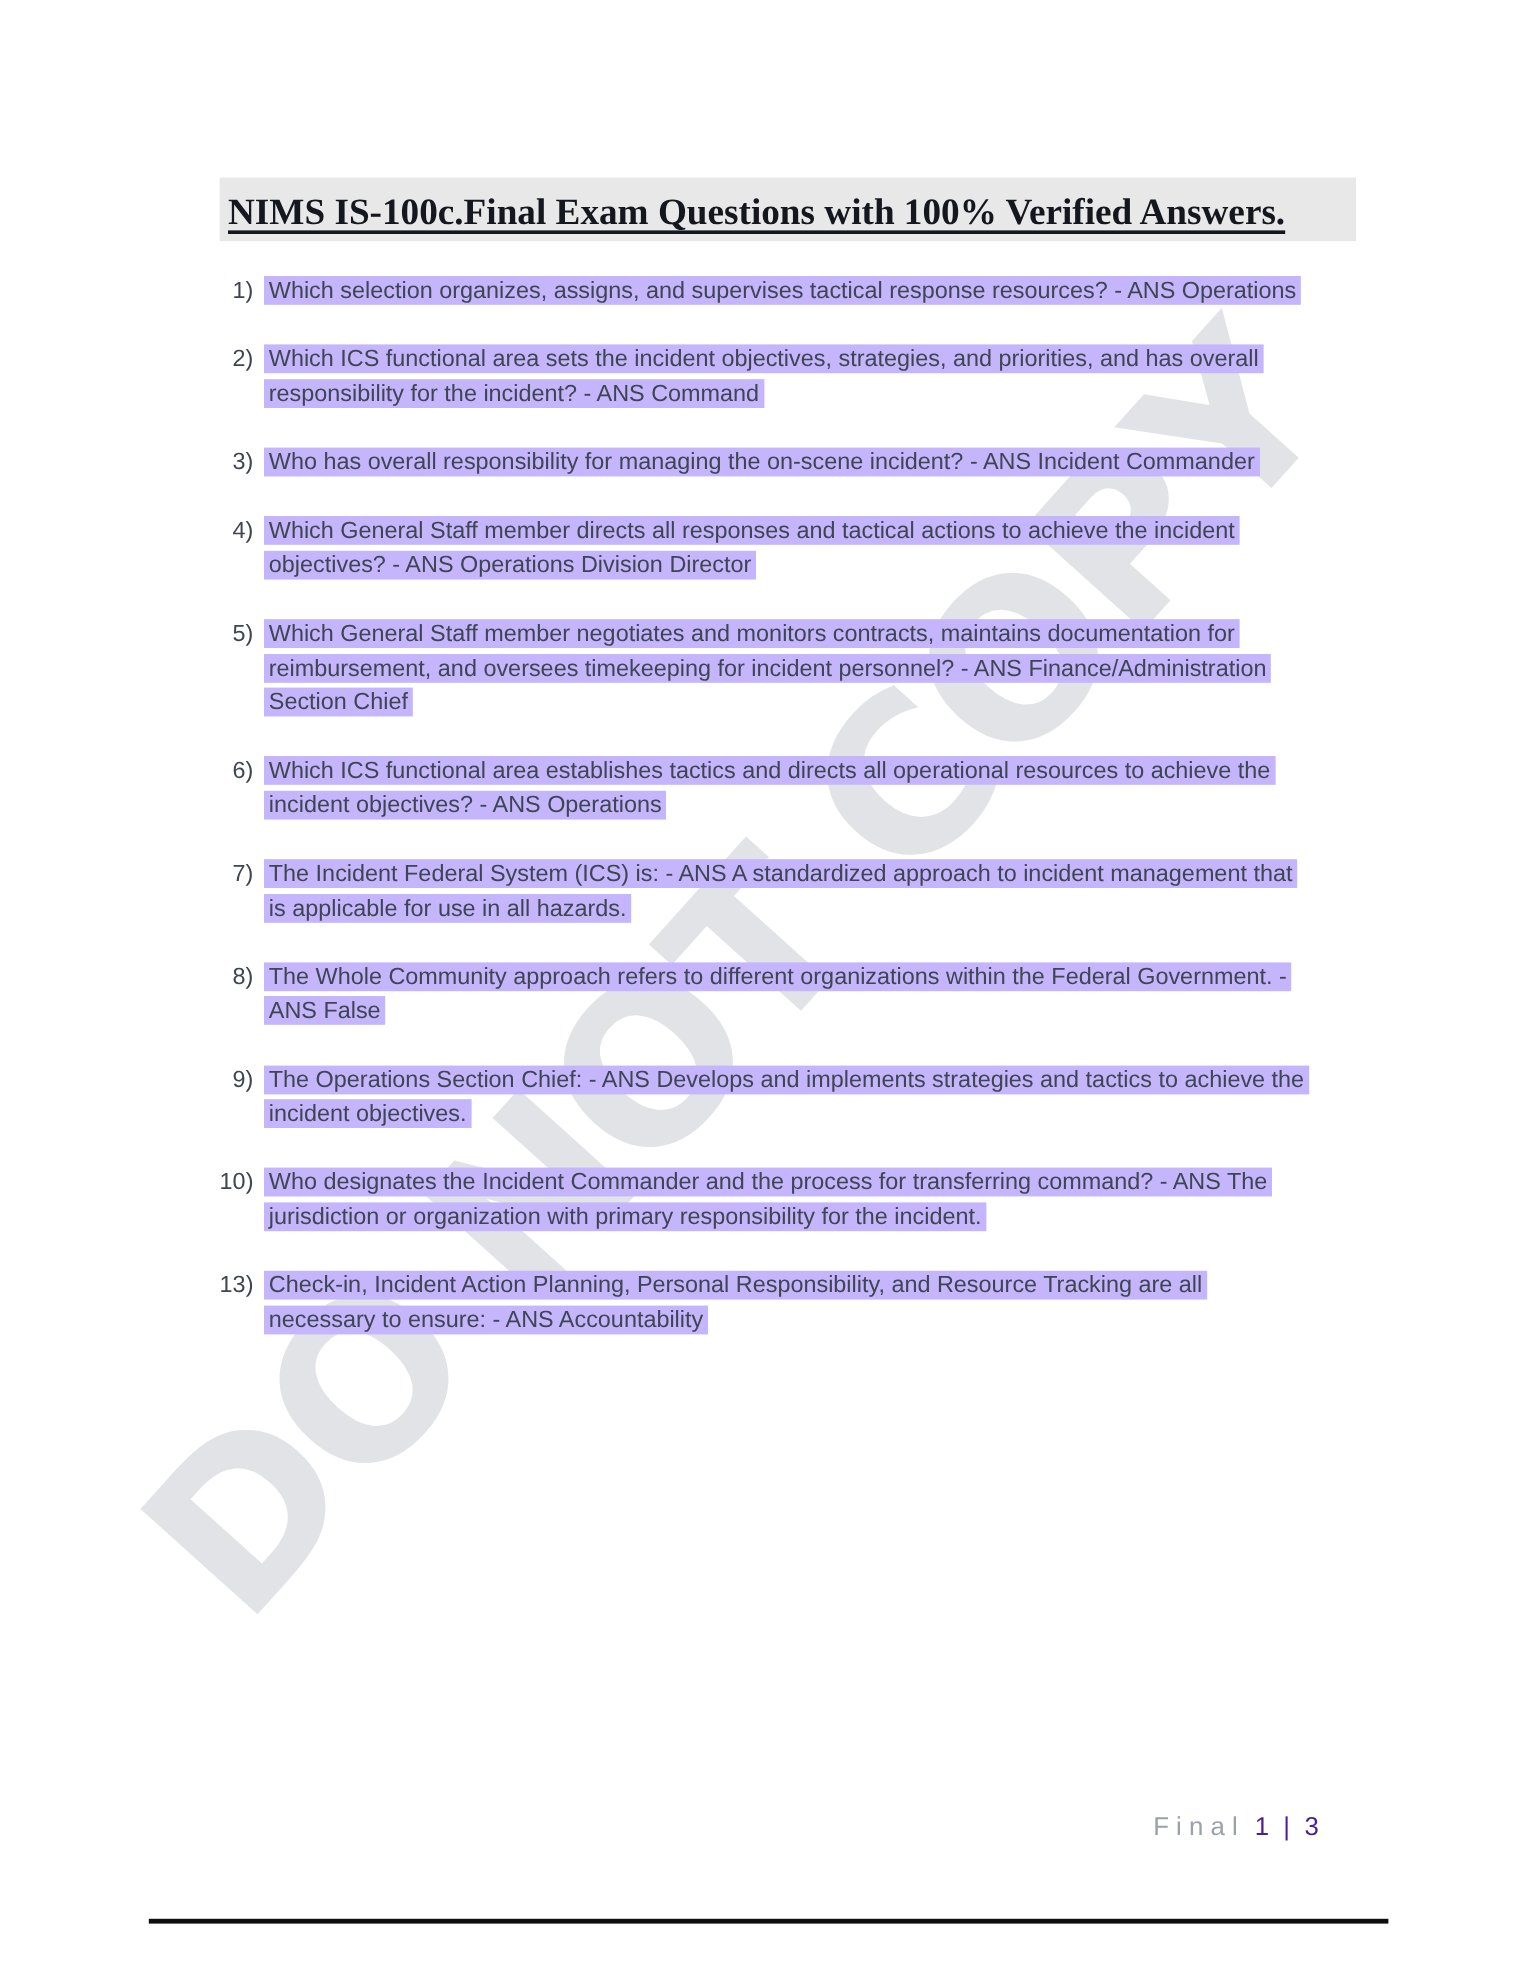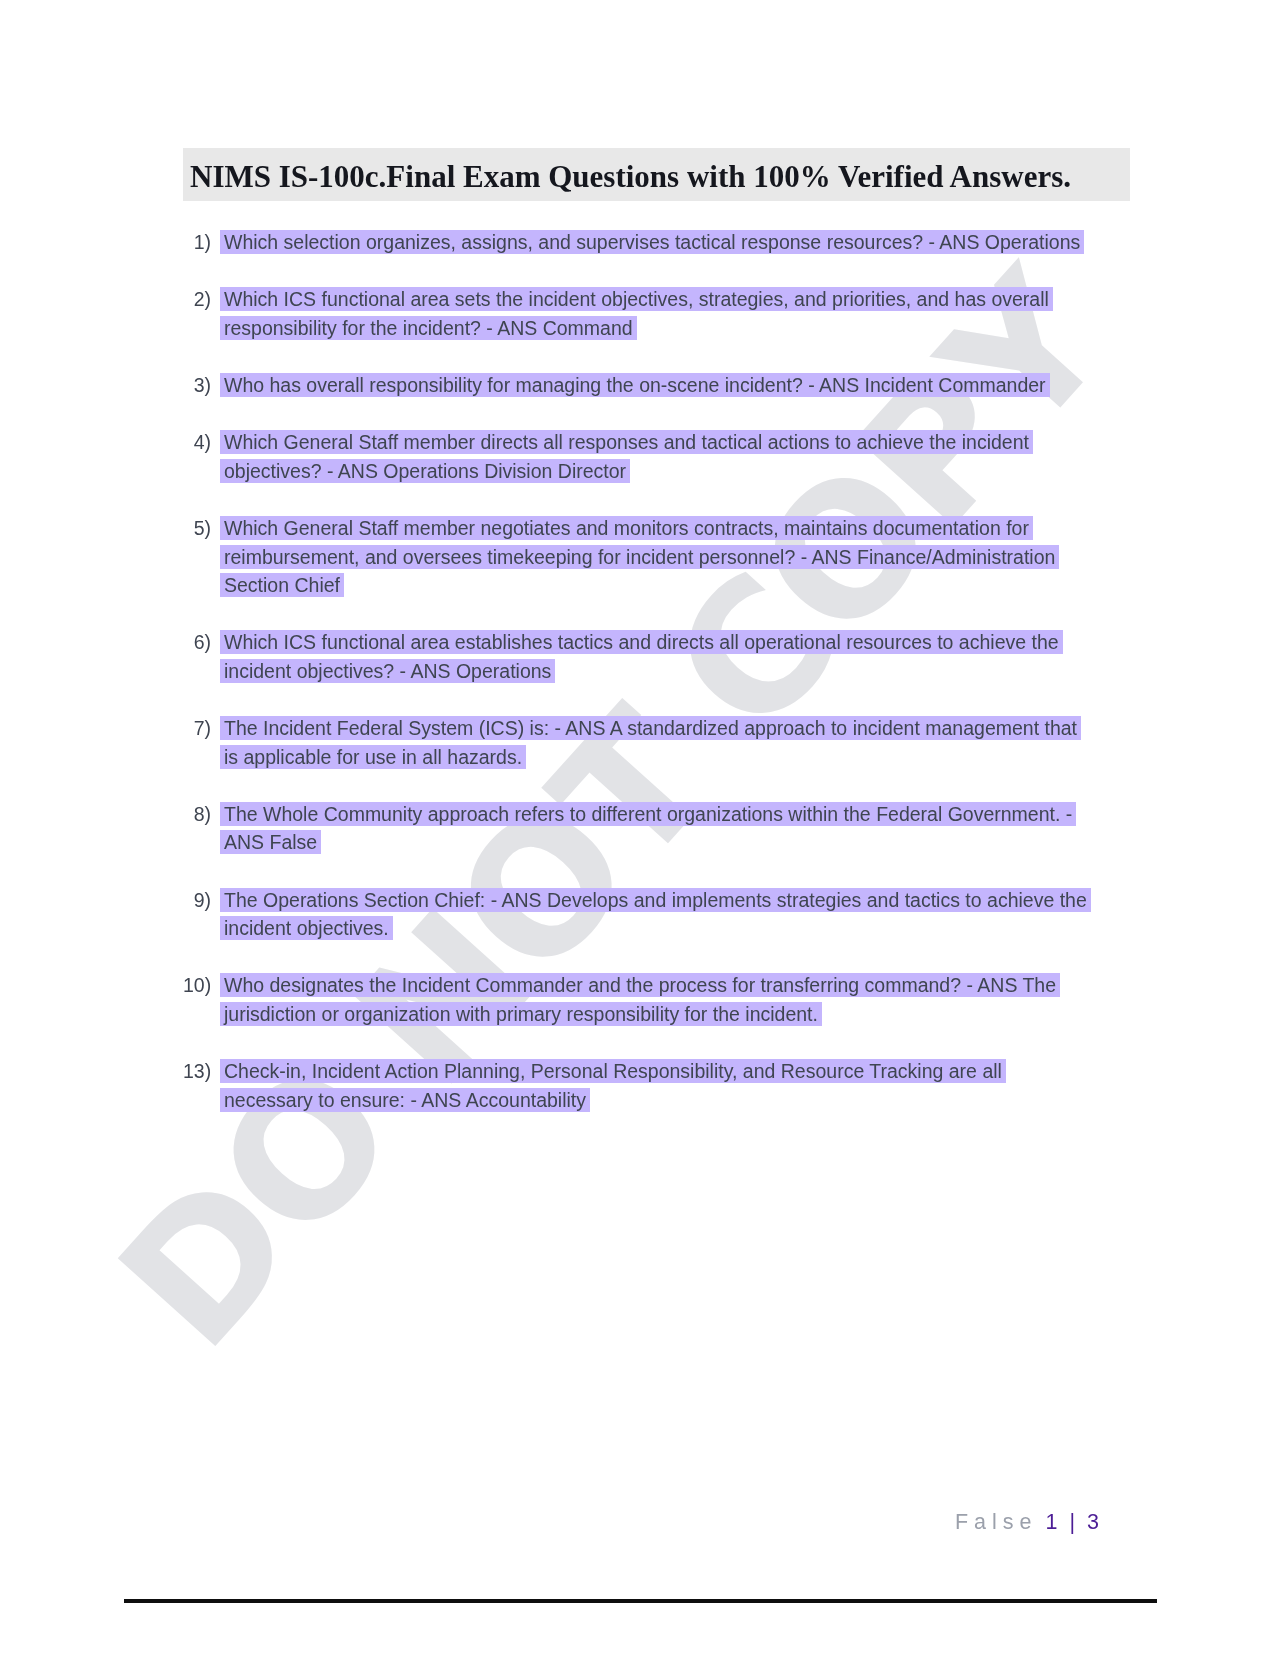--- a/index.html
+++ b/index.html
@@ -35,20 +35,21 @@
     background: #e8e8e8;
     width: 947px;
     padding: 6px 10px 2px 7px;
     font-family: "Liberation Serif", serif;
     font-weight: bold;
     font-size: 31px;
     line-height: 45px;
     color: #15171e;
   }
   .title span {
+    text-decoration: underline;
     text-decoration-thickness: 3px;
     text-underline-offset: 5px;
   }
   .questions {
     list-style: none;
     margin-top: 27px;
     width: 910px;
   }
   .questions li {
     display: flex;
@@ -191,19 +192,19 @@
 
         <li>
           <span class="num">13)</span>
           <span class="qtext">
             <span class="hl">Check-in, Incident Action Planning, Personal Responsibility, and Resource Tracking are all necessary to ensure: - ANS Accountability</span>
           </span>
         </li>
       </ol>
 
     <div class="footer">
-      <span class="page-word">False</span><span class="page-num">1 | 3</span>
+      <span class="page-word">Final</span><span class="page-num">1 | 3</span>
     </div>
 
     <div class="bottom-rule"></div>
 
   </div>
 </div>
 
 </body></html>

